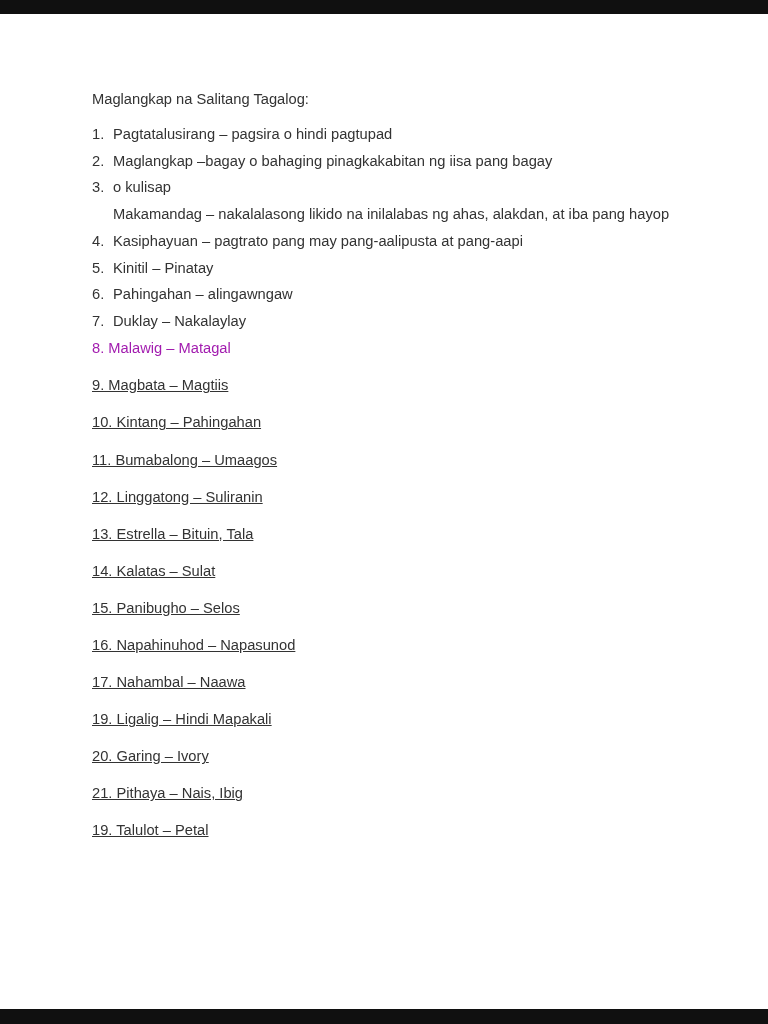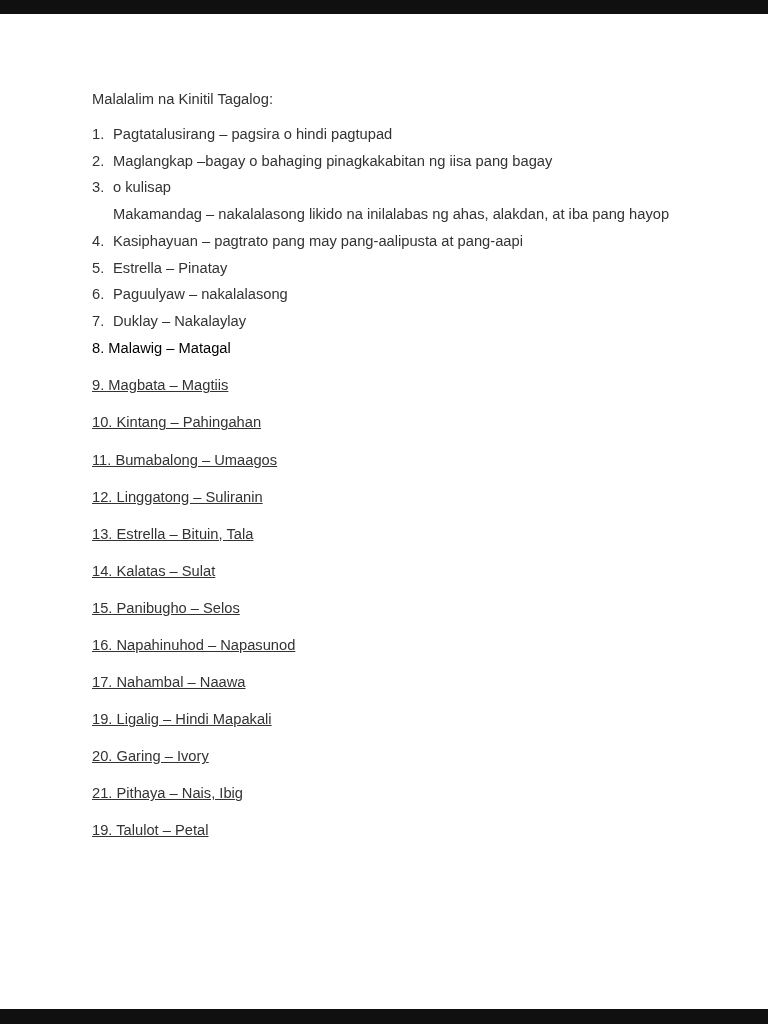--- a/index.html
+++ b/index.html
@@ -35,42 +35,42 @@
     display: flex;
     font-size: 14.7px;
     line-height: 26.7px;
     color: #333333;
   }
   .tight-row .num { width: 21px; flex: none; }
   .tight-row .txt { width: 575px; }
   .plain-row {
     font-size: 14.7px;
     line-height: 26.7px;
-    color: #000000;
+    color: #a21caf;
     white-space: nowrap;
   }
   .loose-list { margin-top: 6px; }
   .loose-list p {
     margin: 0;
     font-size: 14.7px;
     line-height: 37.1px;
     color: #333333;
     white-space: nowrap;
     text-decoration: underline;
   }
 </style>
 </head>
 <body>
 
 <div class="viewer-bar top"></div>
 
 <div class="doc-page">
   <div class="content">
 
-    <div class="doc-title">Malalalim na Kinitil Tagalog:</div>
+    <div class="doc-title">Maglangkap na Salitang Tagalog:</div>
 
     <div class="tight-list">
       <div class="tight-row">
         <span class="num">1.</span>
         <span class="txt">Pagtatalusirang – pagsira o hindi pagtupad</span>
       </div>
       <div class="tight-row">
         <span class="num">2.</span>
         <span class="txt">Maglangkap –bagay o bahaging pinagkakabitan ng iisa pang bagay</span>
       </div>
@@ -80,25 +80,25 @@
           <div>o kulisap</div>
           <div>Makamandag – nakalalasong likido na inilalabas ng ahas, alakdan, at iba pang hayop</div>
         </span>
       </div>
       <div class="tight-row">
         <span class="num">4.</span>
         <span class="txt">Kasiphayuan – pagtrato pang may pang-aalipusta at pang-aapi</span>
       </div>
       <div class="tight-row">
         <span class="num">5.</span>
-        <span class="txt">Estrella – Pinatay</span>
+        <span class="txt">Kinitil – Pinatay</span>
       </div>
       <div class="tight-row">
         <span class="num">6.</span>
-        <span class="txt">Paguulyaw – nakalalasong</span>
+        <span class="txt">Pahingahan – alingawngaw</span>
       </div>
       <div class="tight-row">
         <span class="num">7.</span>
         <span class="txt">Duklay – Nakalaylay</span>
       </div>
       <div class="plain-row">8. Malawig – Matagal</div>
     </div>
 
     <div class="loose-list">
       <p>9. Magbata – Magtiis</p>

